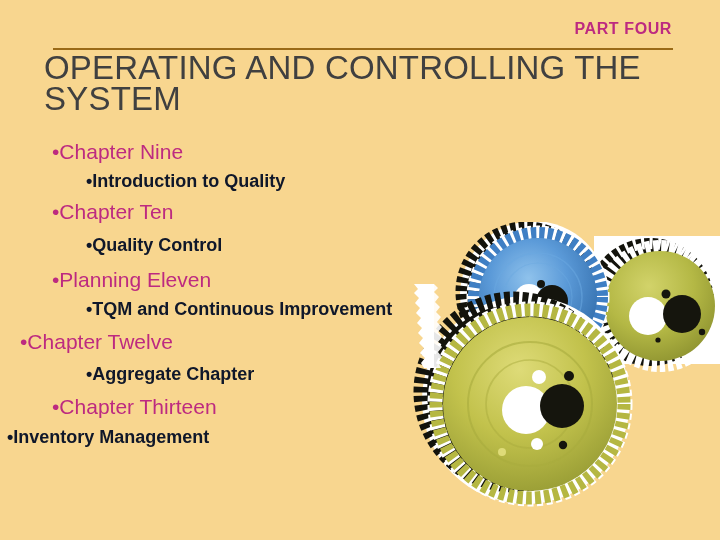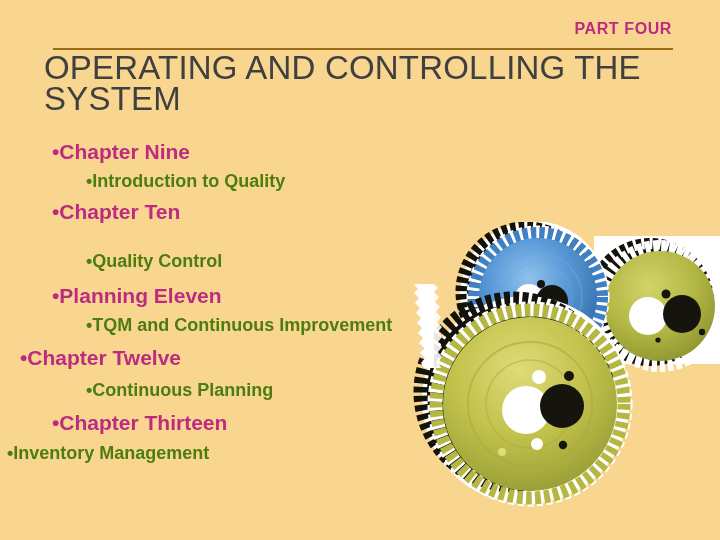--- a/index.html
+++ b/index.html
@@ -97,29 +97,29 @@
 
   .outline-row {
     position: relative;
     white-space: nowrap;
   }
 
   .lvl1 {
     padding-left: 52px;
     color: #bd2a80;
     font-size: 21px;
-    font-weight: bold;
+    font-weight: normal;
     line-height: 23px;
     margin-top: 9px;
   }
   .lvl1:first-child { margin-top: 0; }
 
   .lvl2 {
     padding-left: 86px;
-    color: #4d7c0f;
+    color: #0f172a;
     font-size: 18px;
     font-weight: bold;
     line-height: 20px;
     margin-top: 8px;
   }
 
   .bullet {
     display: inline-block;
   }
   .bullet::before { content: "\2022"; }
@@ -264,38 +264,38 @@
     </div>
 
     <div class="outline-row lvl2">
       <span class="bullet"></span><span class="row-text">Introduction to Quality</span>
     </div>
 
     <div class="outline-row lvl1">
       <span class="bullet"></span><span class="row-text">Chapter Ten</span>
     </div>
 
-    <div class="outline-row lvl2" style="margin-top:28px;">
+    <div class="outline-row lvl2" style="margin-top:12px;">
       <span class="bullet"></span><span class="row-text">Quality Control</span>
     </div>
 
     <div class="outline-row lvl1" style="margin-top:13px;">
       <span class="bullet"></span><span class="row-text">Planning Eleven</span>
     </div>
 
     <div class="outline-row lvl2">
       <span class="bullet"></span><span class="row-text">TQM and Continuous Improvement</span>
     </div>
 
     <div class="outline-row lvl1" style="margin-top:11px;padding-left:20px;">
       <span class="bullet"></span><span class="row-text">Chapter Twelve</span>
     </div>
 
     <div class="outline-row lvl2" style="margin-top:11px;">
-      <span class="bullet"></span><span class="row-text">Continuous Planning</span>
+      <span class="bullet"></span><span class="row-text">Aggregate Chapter</span>
     </div>
 
     <div class="outline-row lvl1" style="margin-top:11px;">
       <span class="bullet"></span><span class="row-text">Chapter Thirteen</span>
     </div>
 
     <div class="outline-row lvl2" style="margin-top:9px;padding-left:7px;">
       <span class="bullet"></span><span class="row-text">Inventory Management</span>
     </div>
 

